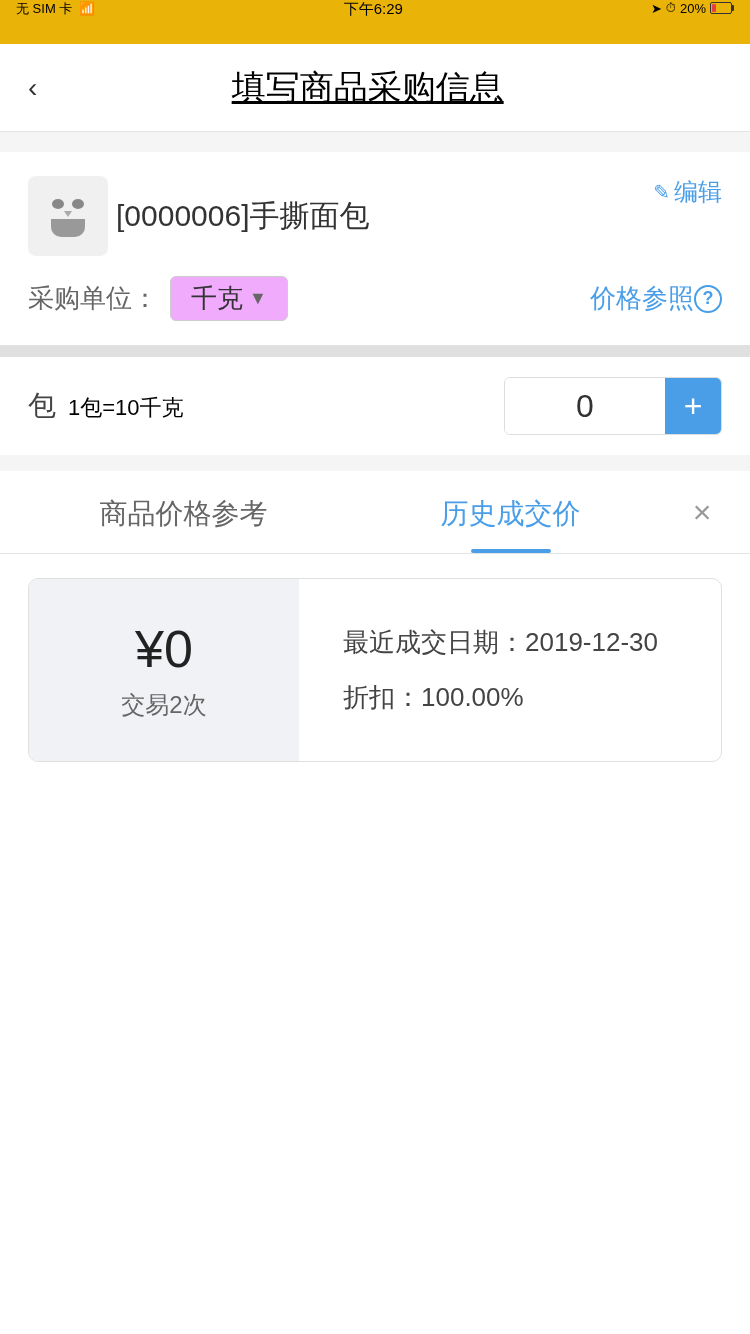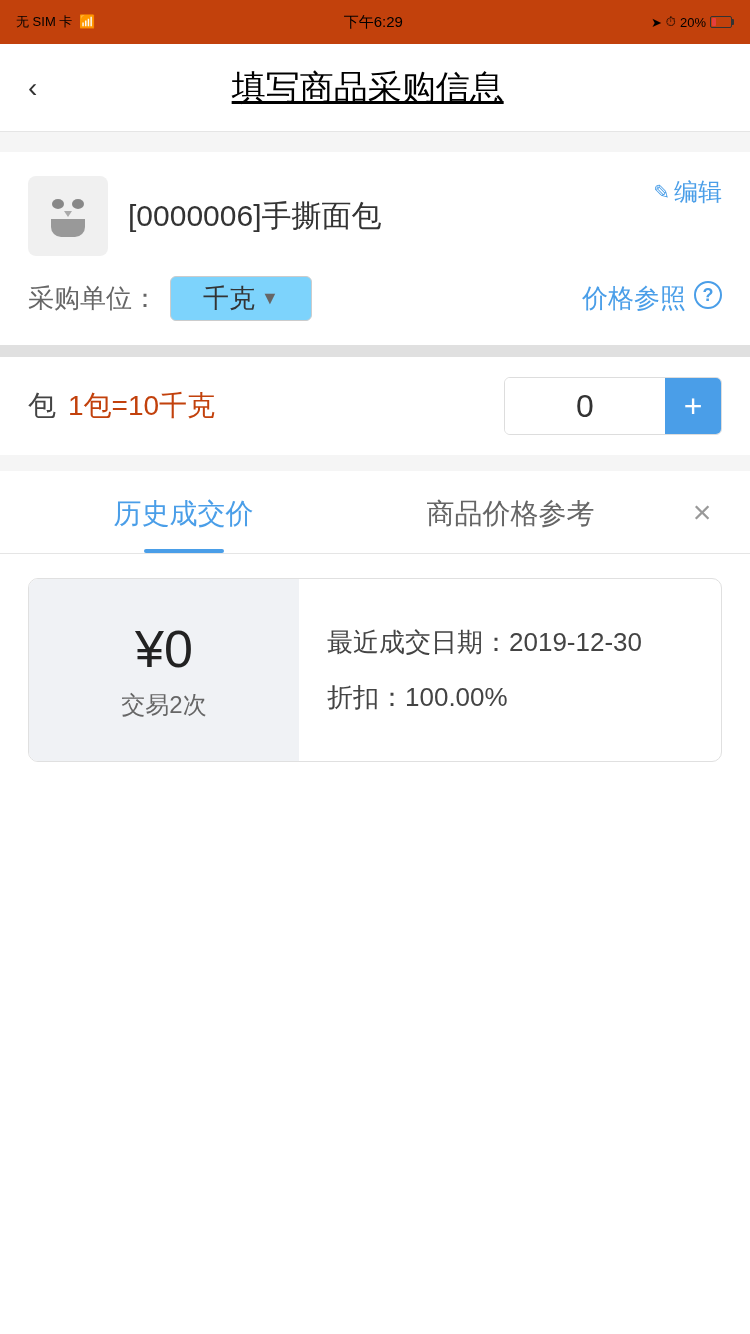--- a/index.html
+++ b/index.html
@@ -9,23 +9,23 @@
       min-height: 1334px;
       font-family: -apple-system, "PingFang SC", "Helvetica Neue", Arial, sans-serif;
       background: #f5f5f5;
       overflow-x: hidden;
     }
 
     
     .status-bar {
       display: flex;
       justify-content: space-between;
-      align-items: center;
+      align-items: flex-start;
       height: 44px;
-      background: #c2410c;
+      background: #eab308;
       padding: 0 16px;
       font-size: 14px;
       color: #000;
     }
     .status-left { font-size: 13px; }
     .status-center { font-size: 15px; font-weight: 500; }
     .status-right {
       display: flex;
       align-items: center;
       gap: 4px;
@@ -96,21 +96,21 @@
     }
     .product-header {
       display: flex;
       justify-content: space-between;
       align-items: flex-start;
       margin-bottom: 20px;
     }
     .product-left {
       display: flex;
       align-items: center;
-      gap: 20px;
+      gap: 8px;
     }
     .product-thumbnail {
       width: 80px;
       height: 80px;
       background: #f0f0f0;
       border-radius: 8px;
       display: flex;
       align-items: center;
       justify-content: center;
       flex-shrink: 0;
@@ -179,35 +179,35 @@
     .unit-label {
       font-size: 26px;
       color: #666;
       font-family: Liberation Mono, monospace;
     }
     .unit-select {
       display: flex;
       align-items: center;
       border: 1px solid #ccc;
       border-radius: 6px;
-      padding: 4px 32px;
-      background: #7dd3fc;
+      padding: 4px 20px;
+      background: #f0abfc;
       gap: 6px;
     }
     .unit-select-text {
       font-size: 26px;
       color: #333;
     }
     .unit-dropdown-arrow {
       font-size: 18px;
       color: #666;
     }
     .price-ref {
       display: flex;
-      gap: 8px;
+      align-items: center;
       color: #4a9ee8;
       font-size: 26px;
       cursor: pointer;
       margin-left: 12px;
     }
     .price-ref-icon {
       width: 28px;
       height: 28px;
       border: 2px solid #4a9ee8;
       border-radius: 50%;
@@ -238,22 +238,22 @@
       display: flex;
       align-items: baseline;
       gap: 12px;
     }
     .qty-unit-label {
       font-size: 28px;
       color: #444;
       font-weight: 500;
     }
     .qty-sub-label {
-      font-size: 28px;
-      color: #c2410c;
+      font-size: 22px;
+      color: #000000;
     }
     .quantity-input-group {
       display: flex;
       align-items: center;
       border: 1px solid #ddd;
       border-radius: 6px;
       overflow: hidden;
     }
     .quantity-input {
       width: 160px;
@@ -349,21 +349,21 @@
       font-weight: 500;
       color: #222;
     }
     .history-trade-count {
       font-size: 24px;
       color: #666;
       margin-top: 10px;
     }
     .history-card-right {
       flex: 1;
-      padding: 32px 28px;
+      padding: 32px 44px;
       display: flex;
       flex-direction: column;
       gap: 16px;
       justify-content: center;
     }
     .history-detail-row {
       font-size: 26px;
       color: #444;
       line-height: 1.5;
     }
@@ -448,26 +448,26 @@
     <span class="qty-sub-label">1包=10千克</span>
   </div>
   <div class="quantity-input-group">
     <input class="quantity-input" type="text" value="0" readonly="" style="">
     <button class="quantity-plus">+</button>
   </div>
 </div>
 
 <div class="tab-area">
   <div class="tab-bar">
+    <div class="tab-item">
+      <span>商品价格参考</span>
+    </div>
     <div class="tab-item active">
       <span>历史成交价</span>
       <div class="tab-underline"></div>
-    </div>
-    <div class="tab-item">
-      <span>商品价格参考</span>
     </div>
     <div class="tab-close">×</div>
   </div>
 
   <div class="history-content">
     <div class="history-card">
       <div class="history-card-left">
         <div class="history-price">¥0</div>
         <div class="history-trade-count">交易2次</div>
       </div>

